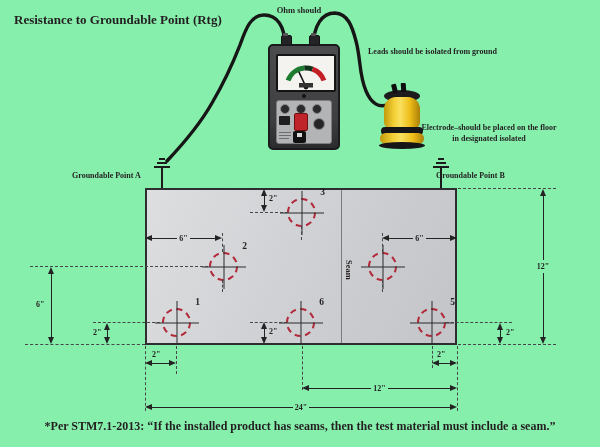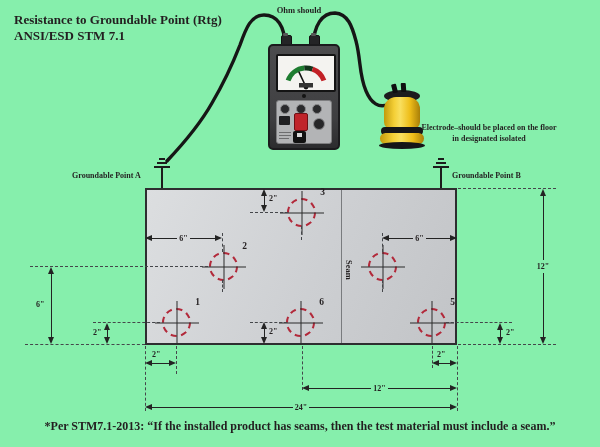--- a/index.html
+++ b/index.html
@@ -72,21 +72,20 @@
   #footnote{position:absolute;left:40px;top:419px;width:520px;text-align:center;font-weight:bold;font-size:12px;}
   svg{display:block;}
 </style>
 </head>
 <body>
 
 <div id="stage">
 
   <div id="title">
     <div>Resistance to Groundable Point (Rtg)</div>
-    <div>ANSI/ESD STM 7.1</div>
   </div>
 
   <svg class="abs" style="left:0;top:0;z-index:2;" width="600" height="200" viewBox="0 0 600 200">
     <path d="M 285 46 C 285 26 277 15 264 15 C 251 15 246 28 240 45 C 231 68 222 86 212 103 C 199 126 184 143 167 161" fill="none" stroke="#161616" stroke-width="3.4" stroke-linecap="round"></path>
     <path d="M 313 46 C 314 25 322 13 335 13 C 348 14 352 26 356 41 C 361 60 359 75 366 91 C 371 103 379 109 389 104 C 397 100 401 95 404 91" fill="none" stroke="#161616" stroke-width="3.4" stroke-linecap="round"></path>
   </svg>
 
   <div class="lbl" style="left:267px;top:6px;width:64px;text-align:center;font-size:8.5px;">Ohm should</div>
   <div class="terminal" style="left:281px;z-index:3;"></div>
   <div class="terminal" style="left:309px;z-index:3;"></div>
@@ -107,20 +106,21 @@
   <div class="knob" style="left:296px;top:104px;z-index:5;"></div>
   <div class="knob" style="left:312px;top:104px;z-index:5;"></div>
   <div id="btn-dark" style="z-index:5;"></div>
   <div id="btn-red" style="z-index:5;"></div>
   <div id="knob-right" style="z-index:5;"></div>
   <div id="rocker" style="z-index:5;"></div>
   <div class="panel-textline" style="left:279px;top:132px;width:12px;z-index:5;"></div>
   <div class="panel-textline" style="left:279px;top:135px;width:12px;z-index:5;"></div>
   <div class="panel-textline" style="left:279px;top:138px;width:10px;z-index:5;"></div>
 
+  <div class="lbl" style="left:368px;top:47px;">Leads should be isolated from ground</div>
   <div class="lbl" style="left:404px;top:123px;width:170px;text-align:center;white-space:normal;line-height:10.5px;">
     <span>Electrode–should be placed on the floor</span><br>
     <span>in designated isolated</span>
   </div>
 
   <div id="elec-cap" style="z-index:3;"></div>
   <div class="elec-pin" style="left:392px;top:84px;transform:rotate(-14deg);z-index:3;"></div>
   <div class="elec-pin" style="left:401px;top:83px;transform:rotate(-4deg);z-index:3;"></div>
   <div id="elec-body" style="z-index:3;"></div>
   <div id="elec-band" style="z-index:3;"></div>
@@ -130,21 +130,21 @@
   <div class="gnd-bar" style="left:159px;top:158px;width:6px;"></div>
   <div class="gnd-bar" style="left:157px;top:162px;width:10px;"></div>
   <div class="gnd-bar" style="left:154px;top:166px;width:16px;"></div>
   <div class="gnd-stem" style="left:161px;top:168px;height:21px;"></div>
   <div class="lbl" style="left:72px;top:171px;width:80px;">Groundable Point A</div>
 
   <div class="gnd-bar" style="left:438px;top:158px;width:6px;"></div>
   <div class="gnd-bar" style="left:436px;top:162px;width:10px;"></div>
   <div class="gnd-bar" style="left:433px;top:166px;width:16px;"></div>
   <div class="gnd-stem" style="left:440px;top:168px;height:21px;"></div>
-  <div class="lbl" style="left:452px;top:171px;">Groundable Point B</div>
+  <div class="lbl" style="left:436px;top:171px;">Groundable Point B</div>
 
   <div id="mat"></div>
   <div id="seam-line"></div>
   <div id="seam-label">Seam</div>
 
   <div class="pos" style="left:176px;top:322px;">
     <span class="num">1</span>
     </div>
   <div class="pos" style="left:223px;top:266px;">
     <span class="num">2</span>

